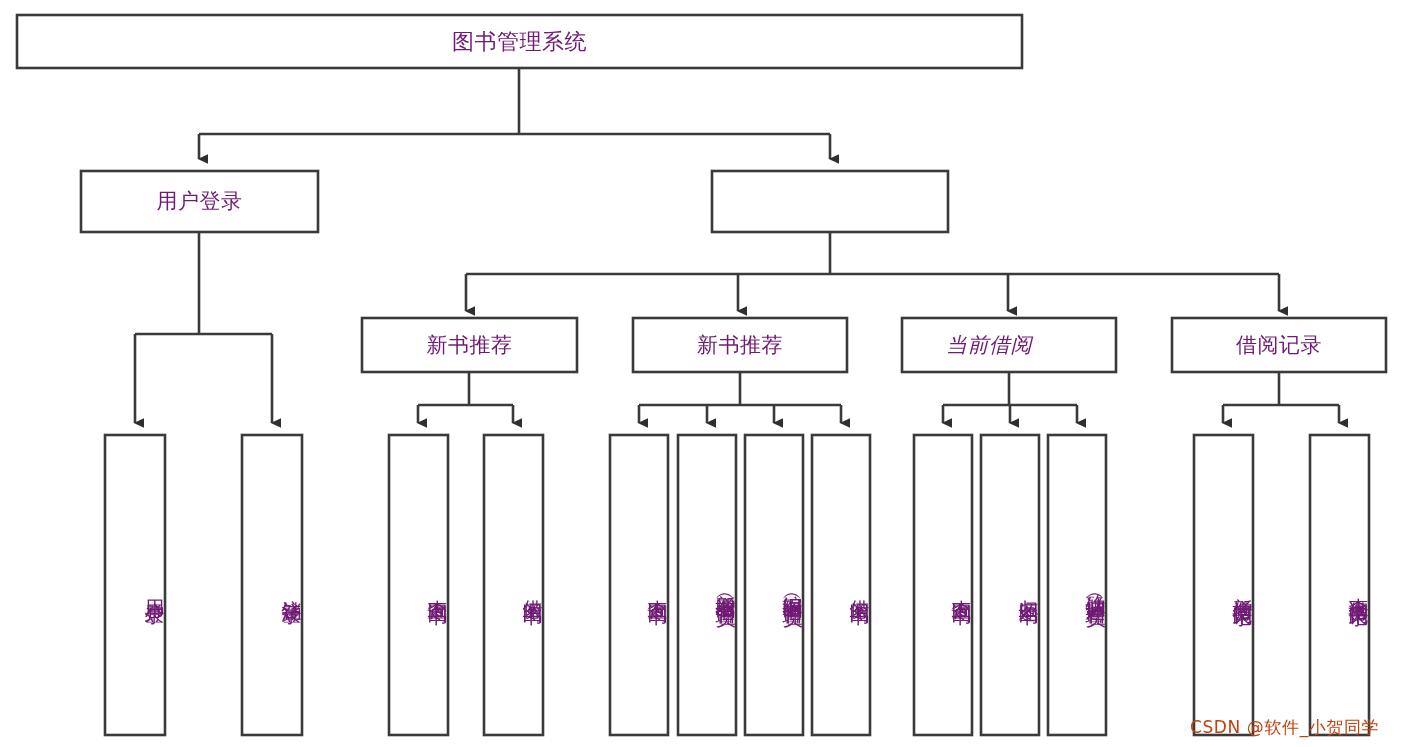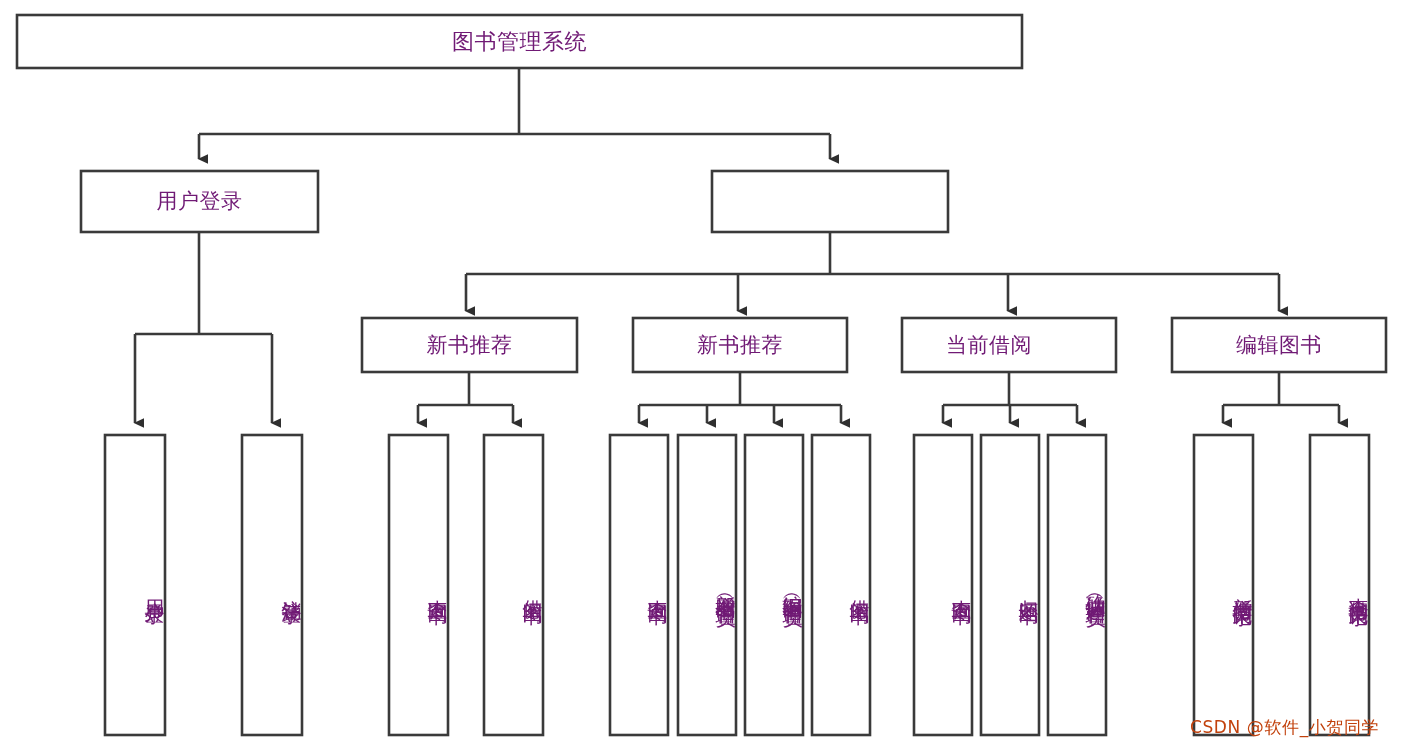--- a/index.html
+++ b/index.html
@@ -155,22 +155,22 @@
     <rect class="node-box" x="1194" y="435" width="59" height="300"></rect>
     <rect class="node-box" x="1310" y="435" width="59" height="300"></rect>
   </svg>
 
   <div class="node-label title" style="left:17px; top:15px; width:1005px; height:53px;">图书管理系统</div>
 
   <div class="node-label" style="left:81px; top:171px; width:237px; height:61px;">用户登录</div>
 
   <div class="node-label" style="left:362px; top:318px; width:215px; height:54px;text-align:right;">新书推荐</div>
   <div class="node-label" style="left:633px; top:318px; width:214px; height:54px;">新书推荐</div>
-  <div class="node-label" style="left:902px; top:318px; width:174px; height:54px;">当前借阅</div>
-  <div class="node-label" style="left:1172px; top:318px; width:214px; height:54px;">编辑图书</div>
+  <div class="node-label" style="left:902px; top:318px; width:174px; height:54px;font-style:italic;">当前借阅</div>
+  <div class="node-label" style="left:1172px; top:318px; width:214px; height:54px;">借阅记录</div>
 
   <div class="node-label vertical" style="left:105px; top:435px; width:60px; height:300px;">用户登录</div>
   <div class="node-label vertical" style="left:242px; top:435px; width:60px; height:300px;">注销登录</div>
 
   <div class="node-label vertical" style="left:389px; top:435px; width:59px; height:300px;">查询图书</div>
   <div class="node-label vertical" style="left:484px; top:435px; width:59px; height:300px;">借阅图书</div>
 
   <div class="node-label vertical" style="left:610px; top:435px; width:58px; height:300px;">查询图书</div>
   <div class="node-label vertical" style="left:678px; top:435px; width:58px; height:300px;">新增图书（管理员）</div>
   <div class="node-label vertical" style="left:745px; top:435px; width:58px; height:300px;">编辑图书（管理员）</div>

